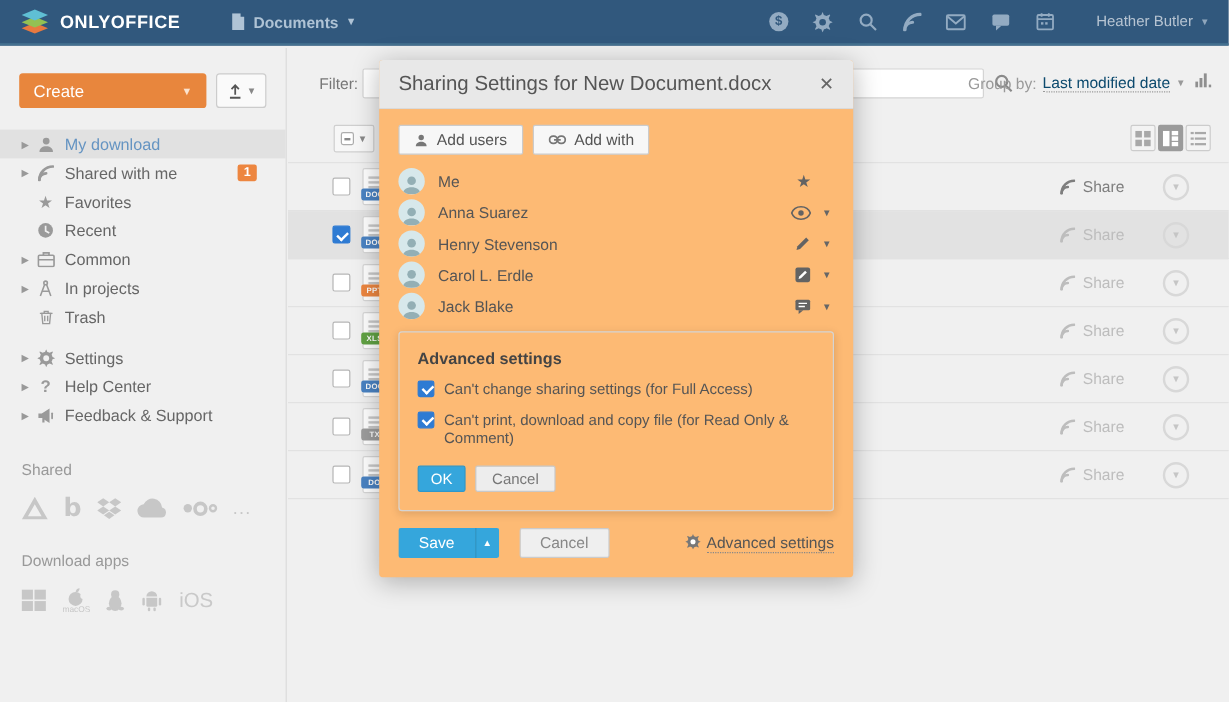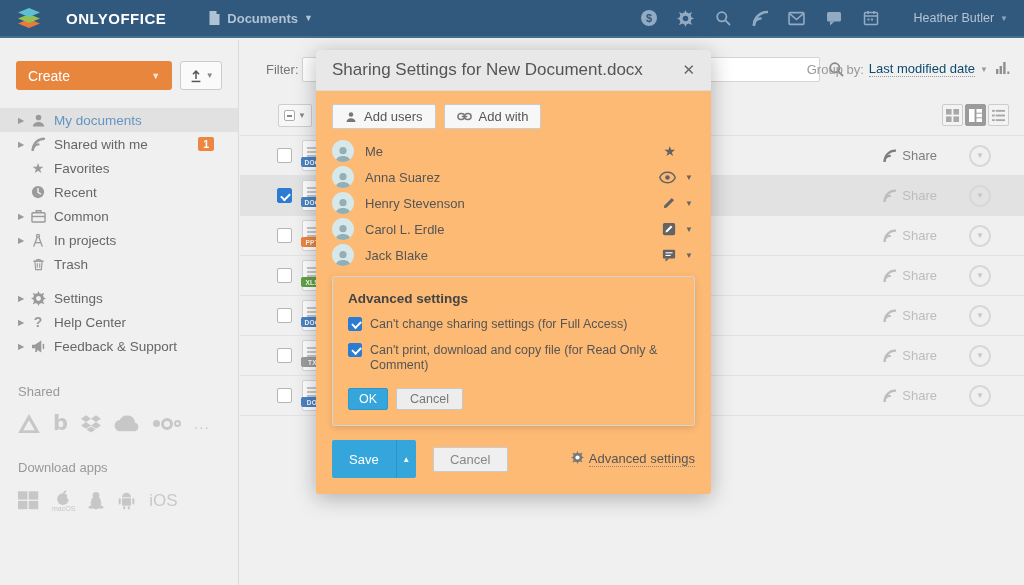--- a/index.html
+++ b/index.html
@@ -3,21 +3,21 @@
 <meta charset="utf-8">
 <style>
   * { margin:0; padding:0; box-sizing:border-box; }
   html,body { width:1024px; height:585px; overflow:hidden; }
   body { font-family:"Liberation Sans", sans-serif; background:#F0F0F0; position:relative; }
   .icon svg { display:block; }
 
   
   .topbar { position:absolute; left:0; top:0; width:1024px; height:38px; background:#31587D;
             border-bottom:2px solid #44708F; display:flex; align-items:center; padding:0 16px; z-index:5; }
-  .logo { display:flex; align-items:center; gap:24px; }
+  .logo { display:flex; align-items:center; gap:8px; }
   .logo-layers { width:26px; height:22px; }
   .brand { color:#FFFFFF; font-size:15px; font-weight:bold; letter-spacing:.5px; }
   .module { display:flex; align-items:center; gap:6px; margin-left:42px; color:#AFC3D5; font-size:13px; font-weight:bold; cursor:pointer; }
   .module .caret { font-size:9px; color:#AFC3D5; }
   .topbar-right { margin-left:auto; display:flex; align-items:center; gap:20px; }
   .top-ico { width:17px; height:17px; color:#93ABC2; display:flex; align-items:center; justify-content:center; cursor:pointer; }
   .ico-dollar { width:16px; height:16px; border-radius:50%; background:#93ABC2; color:#31587D; font-size:11px; font-weight:bold;
                 display:flex; align-items:center; justify-content:center; }
   .top-user { color:#B7C4D2; font-size:12.5px; margin-left:14px; display:flex; align-items:center; gap:6px; cursor:pointer; }
   .top-user .caret { font-size:8px; color:#8FA6BC; }
@@ -129,21 +129,21 @@
   .adv-opt { display:flex; align-items:flex-start; margin-top:11px; }
   .adv-opt .cb { width:14px; height:14px; flex:0 0 14px; margin-top:0; }
   .adv-opt .cb.checked::after { left:2.5px; top:3px; width:6.5px; height:3.5px; }
   .adv-opt .opt-label { margin-left:8px; font-size:12.5px; color:#555; line-height:15px; }
   .adv-btns { margin-top:15px; display:flex; gap:8px; }
   .btn-blue { height:22px; min-width:38px; background:#35A6DC; border:1px solid #2F97C9; border-radius:2px; color:#FFF;
               font-size:12.5px; font-family:inherit; padding:0 10px; cursor:pointer; }
   .btn-plain { height:22px; background:#EDEDED; border:1px solid #C8C8C8; border-radius:2px; color:#777; font-size:12.5px;
                font-family:inherit; padding:0 13px; cursor:pointer; }
   .modal-footer { margin-top:14px; display:flex; align-items:center; }
-  .save-split { display:inline-flex; height:38px; border-radius:2px; overflow:hidden; cursor:pointer; }
+  .save-split { display:inline-flex; height:25px; border-radius:2px; overflow:hidden; cursor:pointer; }
   .save-main { background:#35A6DC; color:#FFF; font-size:13px; display:flex; align-items:center; padding:0 17px; }
   .save-caret { background:#35A6DC; border-left:1px solid #2C93C4; width:20px; color:#FFF; font-size:8px;
                 display:flex; align-items:center; justify-content:center; }
   .footer-cancel { margin-left:17px; width:75px; height:25px; background:#EFEFEF; border:1px solid #CBCBCB; border-radius:2px;
                    color:#888; font-size:13px; font-family:inherit; cursor:pointer; }
   .adv-link { margin-left:auto; display:flex; align-items:center; gap:5px; cursor:pointer; }
   .adv-link .gear { color:#777; font-size:13px; }
   .adv-link .txt { font-size:13px; color:#555; border-bottom:1px dotted #888; }
 </style>
 </head>
@@ -237,21 +237,21 @@
 
   <div class="nav">
     <div class="nav-item selected">
       <span class="expander">▶</span>
       <span class="nicon">
           <svg width="15" height="15" viewBox="0 0 16 16" fill="currentColor">
             <circle cx="8" cy="4.8" r="3"></circle>
             <path d="M2 14.5c0-3.2 2.7-5 6-5s6 1.8 6 5z"></path>
           </svg>
         </span>
-      <span class="label">My documents</span>
+      <span class="label">My download</span>
     </div>
     <div class="nav-item">
       <span class="expander">▶</span>
       <span class="nicon">
           <svg width="14" height="14" viewBox="0 0 16 16" fill="none" stroke="currentColor" stroke-width="2.6" stroke-linecap="round">
             <path d="M2 15a13 13 0 0 1 13-13"></path>
             <path d="M2 15a6.5 6.5 0 0 1 6.5-6.5"></path>
           </svg>
         </span>
       <span class="label">Shared with me</span>

